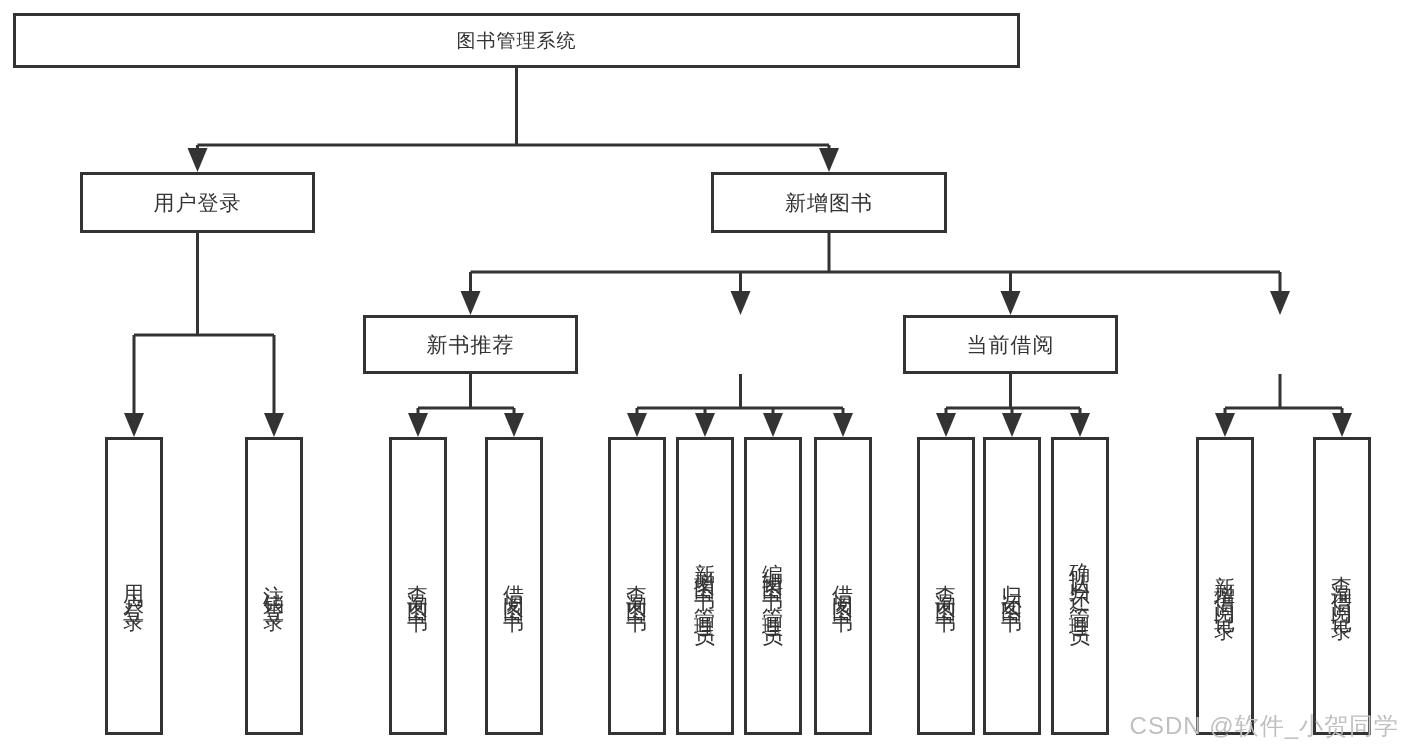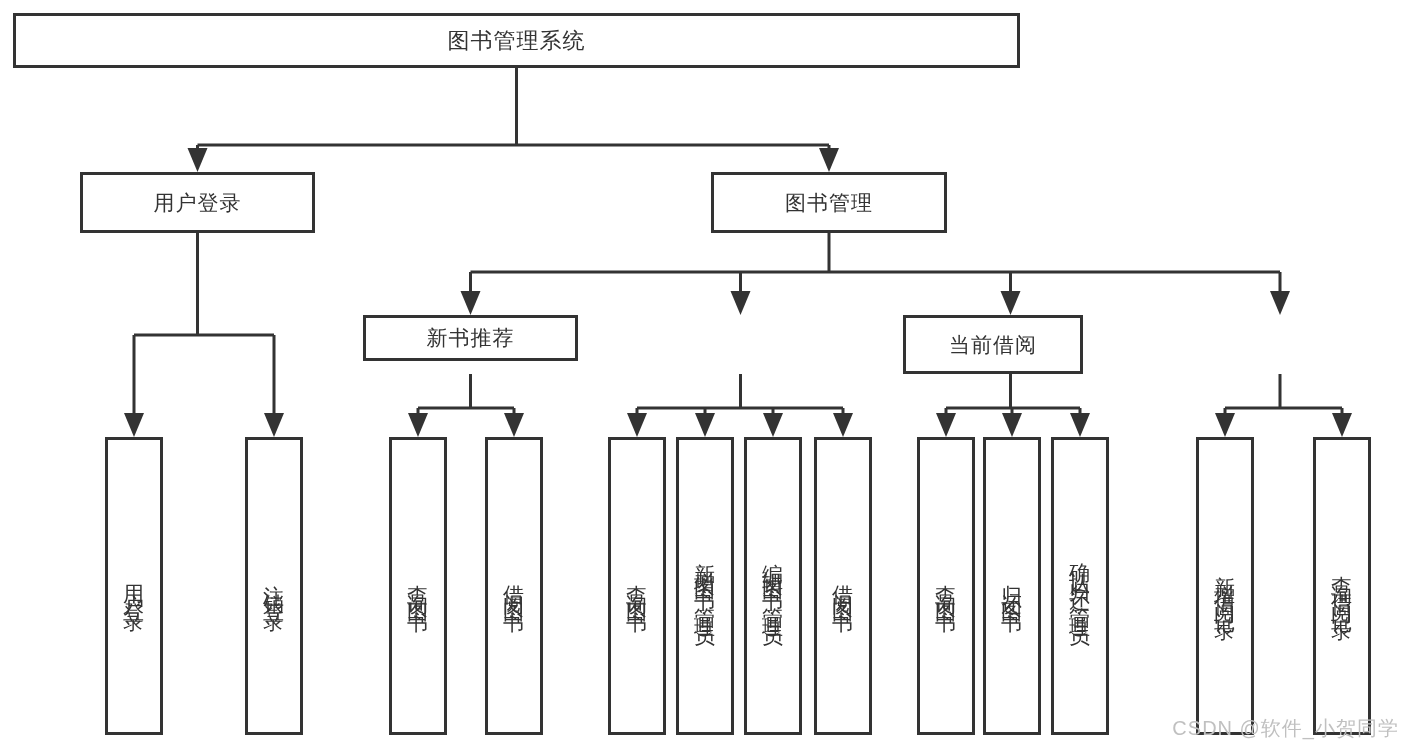--- a/index.html
+++ b/index.html
@@ -14,28 +14,28 @@
     position:relative;width:1405px;height:747px;background:var(--bg);
     overflow:hidden;
   }
   #connectors{position:absolute;left:0;top:0;z-index:1;}
   .box{
     position:absolute;box-sizing:border-box;border:3px solid var(--line);
     background:var(--bg);display:flex;align-items:center;justify-content:center;
     color:var(--text);z-index:2;
   }
   .box.h span{font-size:21px;letter-spacing:1px;white-space:nowrap;}
-  .box.root span{font-size:22px;}
+  .box.root span{font-size:19px;}
   .box.v span{
     writing-mode:vertical-rl;text-orientation:mixed;
     font-size:21px;letter-spacing:9px;line-height:1;white-space:nowrap;
   }
   #watermark{
     position:absolute;right:6px;bottom:5px;z-index:3;
-    font-size:20px;color:var(--wm);letter-spacing:1px;white-space:nowrap;
+    font-size:24px;color:var(--wm);letter-spacing:1px;white-space:nowrap;
   }
 </style>
 </head>
 <body>
 
 <div id="canvas">
 
   <svg id="connectors" width="1405" height="747" viewBox="0 0 1405 747" xmlns="http://www.w3.org/2000/svg">
     <g stroke="#333333" stroke-width="3" fill="none">
       <path d="M516.5 68 V145 M197.5 145 H829 M197.5 145 V150 M829 145 V150"></path>
@@ -70,27 +70,27 @@
   </svg>
 
   <div class="box h root" style="left:13px;top:13px;width:1007px;height:55px">
     <span>图书管理系统</span>
   </div>
 
   <div class="box h" style="left:80px;top:172px;width:235px;height:61px">
     <span>用户登录</span>
   </div>
   <div class="box h" style="left:711px;top:172px;width:236px;height:61px">
-    <span>图书管理</span>
+    <span>新增图书</span>
   </div>
 
-  <div class="box h" style="left:363px;top:315px;width:215px;height:46px">
+  <div class="box h" style="left:363px;top:315px;width:215px;height:59px">
     <span>新书推荐</span>
   </div>
-  <div class="box h" style="left:903px;top:315px;width:180px;height:59px">
+  <div class="box h" style="left:903px;top:315px;width:215px;height:59px">
     <span>当前借阅</span>
   </div>
 
   <div class="box v" style="left:105px;top:437px;width:58px;height:298px">
     <span>用户登录</span>
   </div>
   <div class="box v" style="left:245px;top:437px;width:58px;height:298px">
     <span>注销登录</span>
   </div>
 

